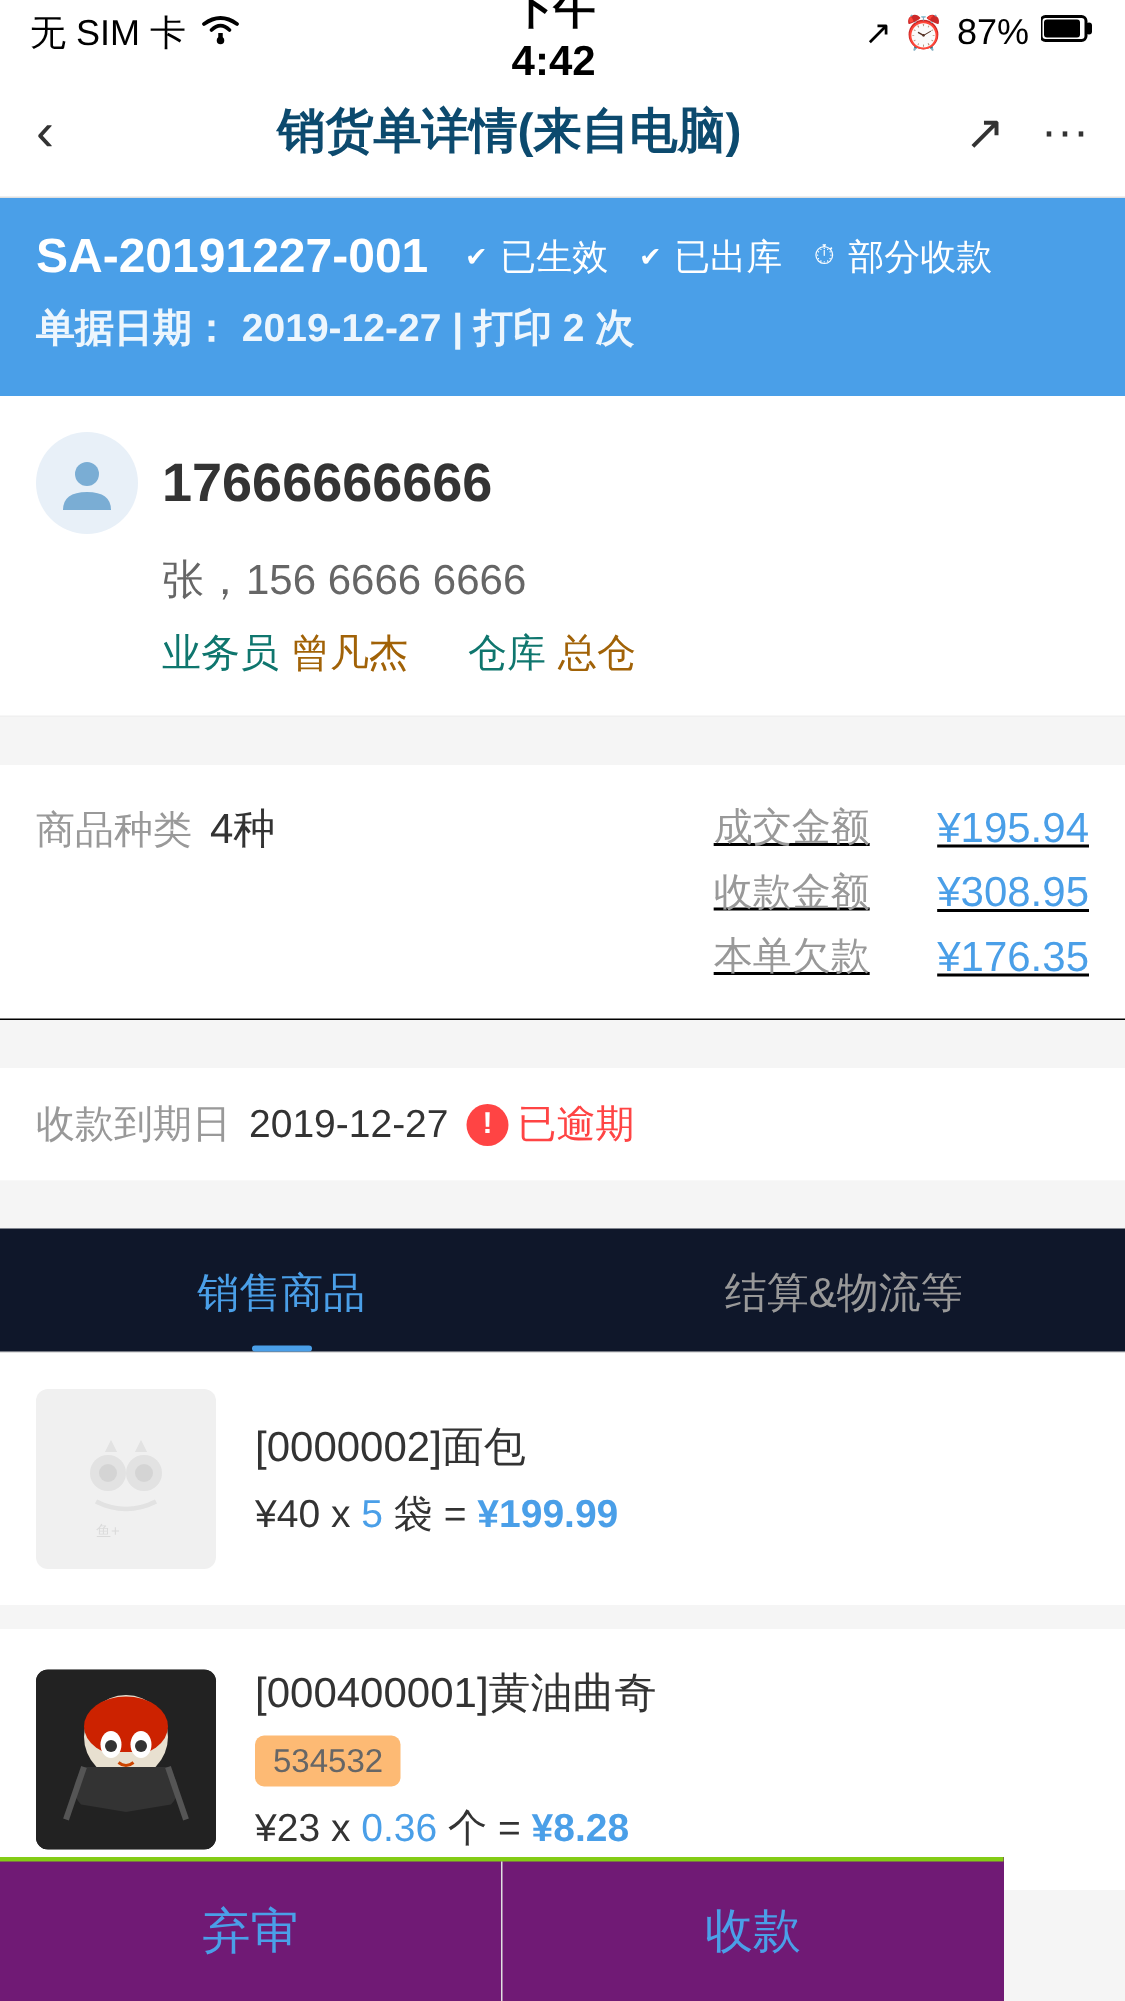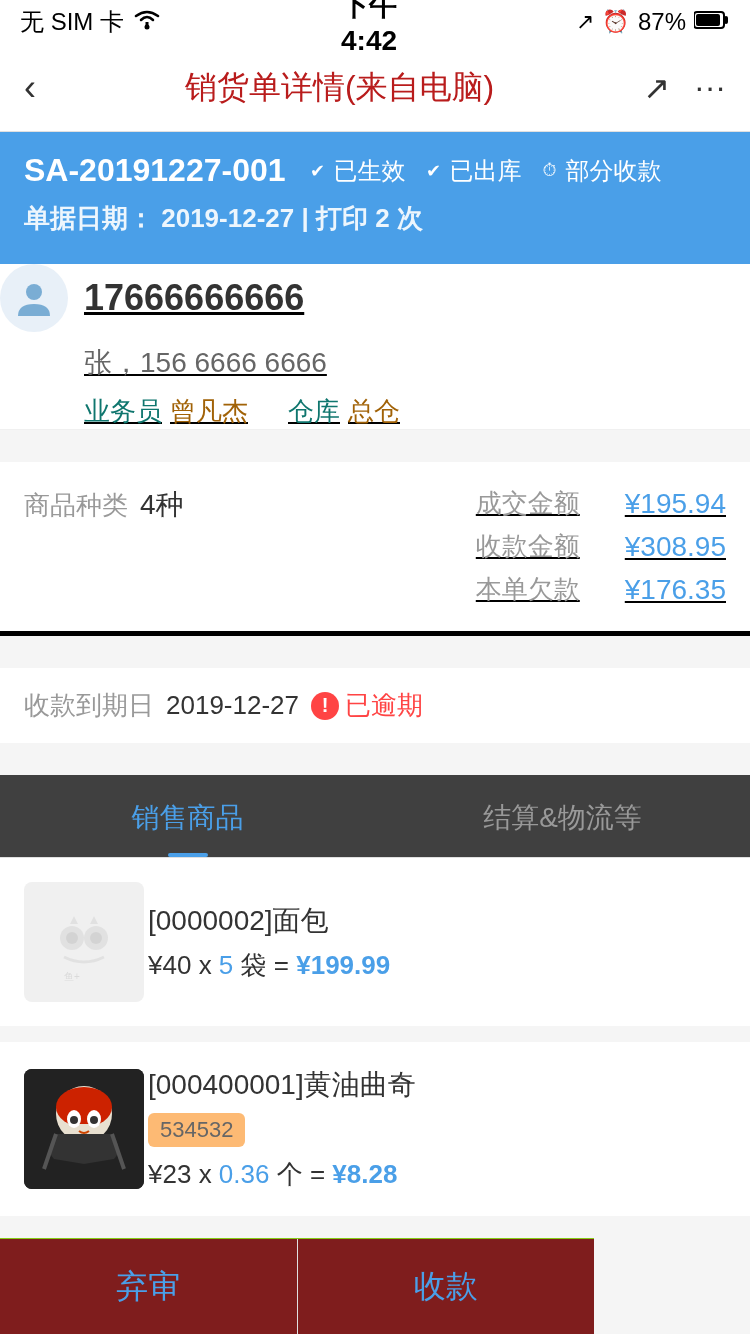--- a/index.html
+++ b/index.html
@@ -52,22 +52,22 @@
       height: 88px;
       border-bottom: 1px solid #e0e0e0;
     }
     .nav-back {
       font-size: 36px;
       color: #333;
       cursor: pointer;
     }
     .nav-title {
       font-size: 32px;
-      font-weight: 400;
-      color: #b91c1c;
+      font-weight: 700;
+      color: #0c4a6e;
     }
     .nav-right {
       display: flex;
       gap: 24px;
       align-items: center;
     }
     .nav-icon {
       font-size: 32px;
       color: #333;
       cursor: pointer;
@@ -120,23 +120,23 @@
     }
     .banner-row2 {
       font-size: 26px;
       color: rgba(255,255,255,0.9);
       font-weight: bold;
     }
 
     
     .customer-section {
       background: #fff;
+      padding: 24px;
       margin-top: 0;
       border-bottom: 1px solid #f0f0f0;
-      text-decoration: underline;
     }
     .customer-row1 {
       display: flex;
       align-items: center;
       gap: 16px;
       margin-bottom: 12px;
     }
     .avatar {
       width: 68px;
       height: 68px;
@@ -177,21 +177,21 @@
     .meta-value {
       font-size: 26px;
       color: #a16207;
     }
 
     
     .summary-section {
       background: #fff;
       padding: 24px;
       margin-top: 16px;
-      border-bottom: 5px solid #000000;
+      border-bottom: 1px solid #000000;
     }
     .summary-row {
       display: flex;
       justify-content: space-between;
       align-items: flex-start;
     }
     .summary-left {
       display: flex;
       align-items: center;
       gap: 12px;
@@ -269,21 +269,21 @@
     }
 
     
     .tabs-section {
       background: #fff;
       margin-top: 16px;
     }
     .tabs-bar {
       display: flex;
       border-bottom: 1px solid #e0e0e0;
-      background: #404040;
+      background: #0f172a;
     }
     .tab-item {
       flex: 1;
       text-align: center;
       padding: 24px 0 20px;
       font-size: 28px;
       cursor: pointer;
       position: relative;
     }
     .tab-item.active {
@@ -306,21 +306,21 @@
     
     .product-list {
       background: #f5f5f5;
     }
     .product-item {
       background: #fff;
       display: flex;
       align-items: center;
       padding: 24px;
       margin-bottom: 16px;
-      gap: 4px;
+      gap: 26px;
     }
     .product-thumb {
       width: 120px;
       height: 120px;
       background: #f0f0f0;
       border-radius: 8px;
       flex-shrink: 0;
       overflow: hidden;
       display: flex;
       align-items: center;
@@ -369,25 +369,25 @@
     .price-total {
       color: #4A9FE8;
       font-weight: 600;
     }
 
     
     .bottom-bar {
       position: fixed;
       bottom: 0;
       left: 0;
-      width: 594px;
+      width: 669px;
       height: 96px;
-      background: #7f1d1d;
-      display: flex;
-      border-top: 1px solid #84cc16;
+      background: #701a75;
+      display: flex;
+      border-top: 3px solid #84cc16;
     }
     .bottom-btn {
       flex: 1;
       display: flex;
       align-items: center;
       justify-content: center;
       font-size: 32px;
       cursor: pointer;
       font-weight: 500;
     }

